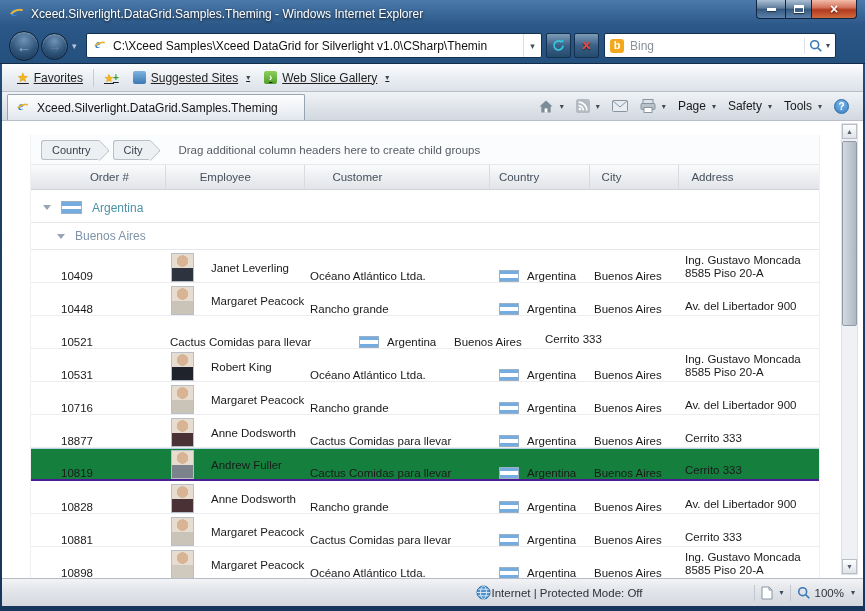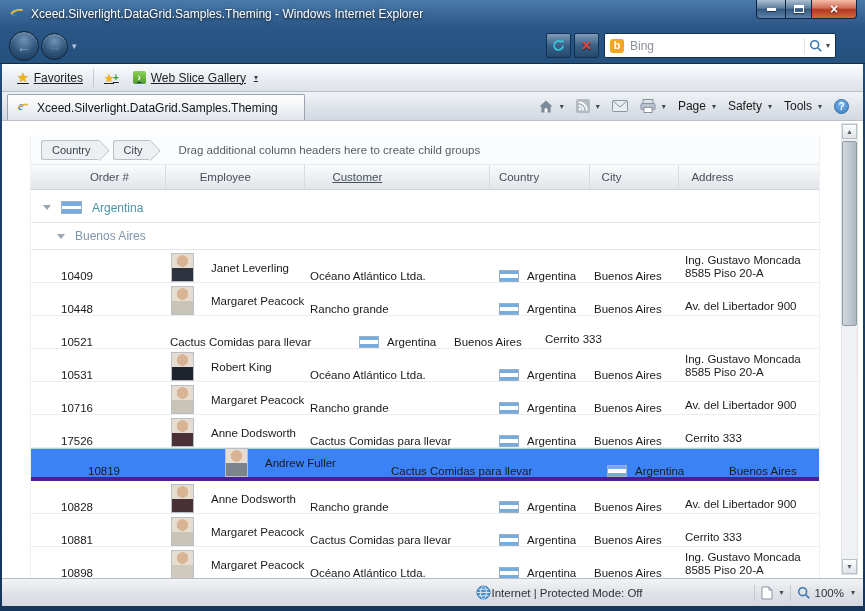--- a/index.html
+++ b/index.html
@@ -109,33 +109,33 @@
   .chip span { position:relative; z-index:2; }
   .chip + .chip { margin-left:14px; }
   .hint { margin-left:28px; color:#555b63; font-size:11.5px; }
 
   .header-row { height:25px; display:flex; align-items:center; color:#44505c;
     background:linear-gradient(180deg,#fafbfc,#eceef1 55%,#e2e5e9); border-bottom:1px solid #cfd3d8; }
   .hc { height:100%; display:flex; align-items:center; border-right:1px solid #d8dbdf; overflow:hidden; white-space:nowrap; }
   .hc-gutter { width:25px; border-right:none; }
   .hc-order { width:110px; padding-left:34px; }
   .hc-emp { width:140px; padding-left:34px; }
-  .hc-cust { width:185px; padding-left:27px;text-decoration:underline; }
+  .hc-cust { width:185px; padding-left:27px; }
   .hc-country { width:100px; padding-left:9px; }
   .hc-city { width:90px; padding-left:12px; }
   .hc-addr { width:140px; padding-left:12px; border-right:none; }
 
   .group-country { height:30px; margin-top:3px; display:flex; align-items:center; gap:10px; padding-left:12px; border-bottom:1px solid #e3e6ea; }
   .group-country .label { color:#4a93a6; font-size:12px; }
   .group-city { height:27px; display:flex; align-items:center; gap:10px; padding-left:26px; border-bottom:1px solid #e3e6ea; }
   .group-city .label { color:#7f93a8; font-size:12px; }
   .expander { width:0; height:0; border-left:4px solid transparent; border-right:4px solid transparent; border-top:5px solid #98a5b2; }
 
   .grid-row { height:33px; display:flex; align-items:flex-end; background:#fff; border-bottom:1px solid #ededf0; }
-  .grid-row.selected { background:#3b82f6; border-top:1px solid #b5d4e6; border-bottom:4px solid #4c1d95;gap:27px; }
+  .grid-row.selected { background:#15803d; border-top:1px solid #b5d4e6; border-bottom:2px solid #4c1d95; }
   .cell { overflow:hidden; white-space:nowrap; }
   .c-gutter { width:25px; flex:0 0 25px; }
   .c-order { width:110px; flex:0 0 110px; padding-left:5px; }
   .c-emp { width:140px; flex:0 0 140px; display:flex; align-items:center; padding-left:5px; gap:17px; }
   .c-cust { width:185px; flex:0 0 185px; padding-left:4px; }
   .c-country { width:100px; flex:0 0 100px; display:flex; align-items:center; padding-left:8px; gap:8px; }
   .c-city { width:90px; flex:0 0 90px; padding-left:3px; }
   .c-addr { width:140px; flex:0 0 140px; padding:2px 8px 2px 4px; white-space:normal; line-height:13px; }
 
   .avatar { width:23px; height:29px; flex:0 0 23px; border:1px solid #b8bfc7;
@@ -184,20 +184,25 @@
       <div class="win-btn close">
           <span class="glyph-close"></span>
         </div>
     </div>
   </div>
 
   <div class="navbar">
     <div class="nav-circle btn-back"></div>
     <div class="nav-circle btn-forward"></div>
     <span class="chev-recent"></span>
+    <div class="address-bar">
+      <span class="ie-logo small"></span>
+      <span class="addr-text">C:\Xceed Samples\Xceed DataGrid for Silverlight v1.0\CSharp\Themin</span>
+      <span class="addr-drop"></span>
+    </div>
     <div class="nav-sq btn-refresh">
       <svg width="15" height="15" viewBox="0 0 16 16">
           <path d="M12.8 8a4.8 4.8 0 1 1-1.7-3.7" fill="none" stroke="#35c8dd" stroke-width="1.8"></path>
           <path d="M12.6 1.2l1 3.5-3.5-.6z" fill="#35c8dd"></path>
         </svg>
     </div>
     <div class="nav-sq btn-stop">
         <span class="glyph-stop"></span>
       </div>
     <div class="search-box">
@@ -216,20 +221,25 @@
     <div class="fav-btn">
       <span class="star-icon"></span>
       <span>Favorites</span>
     </div>
     <span class="vsep"></span>
     <div class="fav-btn">
       <span class="star-icon small"></span>
         <span class="plus-badge">+</span>
     </div>
     <div class="fav-btn">
+      <span class="sq-icon suggested-icon"></span>
+      <span>Suggested Sites</span>
+      <span class="drop"></span>
+    </div>
+    <div class="fav-btn">
       <span class="sq-icon webslice-icon"></span>
       <span>Web Slice Gallery</span>
       <span class="drop"></span>
     </div>
   </div>
 
   <div class="tabbar">
     <div class="tab">
       <span class="ie-logo small"></span>
       <span class="tab-label">Xceed.Silverlight.DataGrid.Samples.Theming</span>
@@ -400,21 +410,21 @@
     <div class="cell c-country">
       <span class="flag"></span>
       <span class="country-text">Argentina</span>
     </div>
     <div class="cell c-city">Buenos Aires</div>
     <div class="cell c-addr">Av. del Libertador 900</div>
   </div>
 
   <div class="grid-row">
     <div class="cell c-gutter"></div>
-    <div class="cell c-order">17526</div>
+    <div class="cell c-order">18877</div>
     <div class="cell c-emp">
       <span class="avatar" style="--clothes: #4a3136;"></span>
       <span class="emp-name">Anne Dodsworth</span>
     </div>
     <div class="cell c-cust">Cactus Comidas para llevar</div>
     <div class="cell c-country">
       <span class="flag"></span>
       <span class="country-text">Argentina</span>
     </div>
     <div class="cell c-city">Buenos Aires</div>

